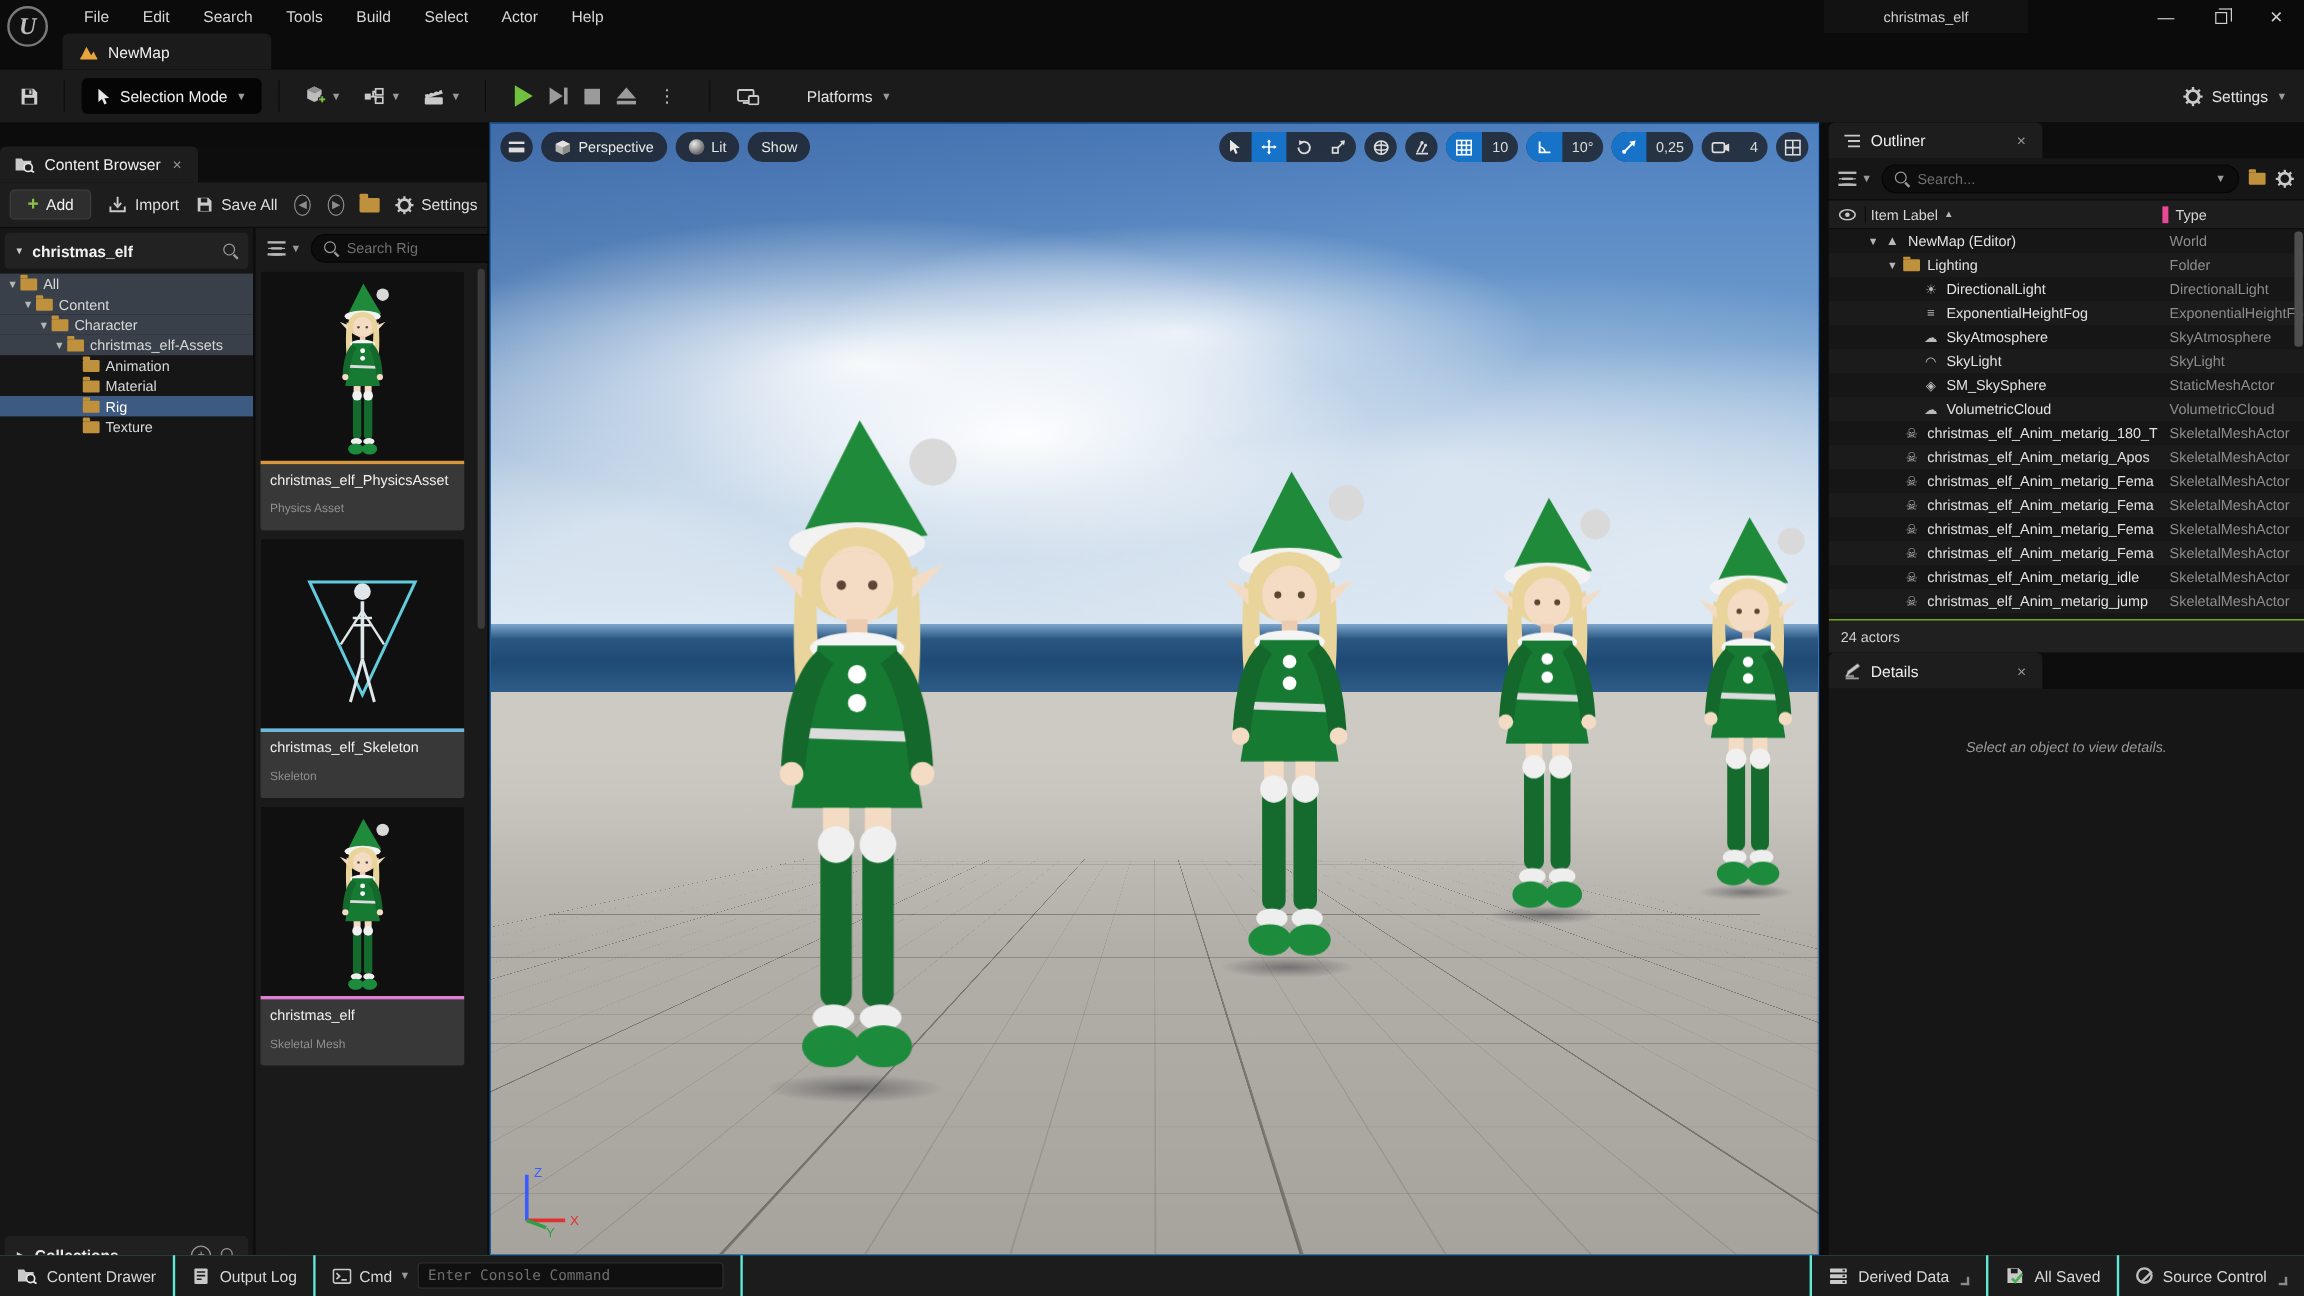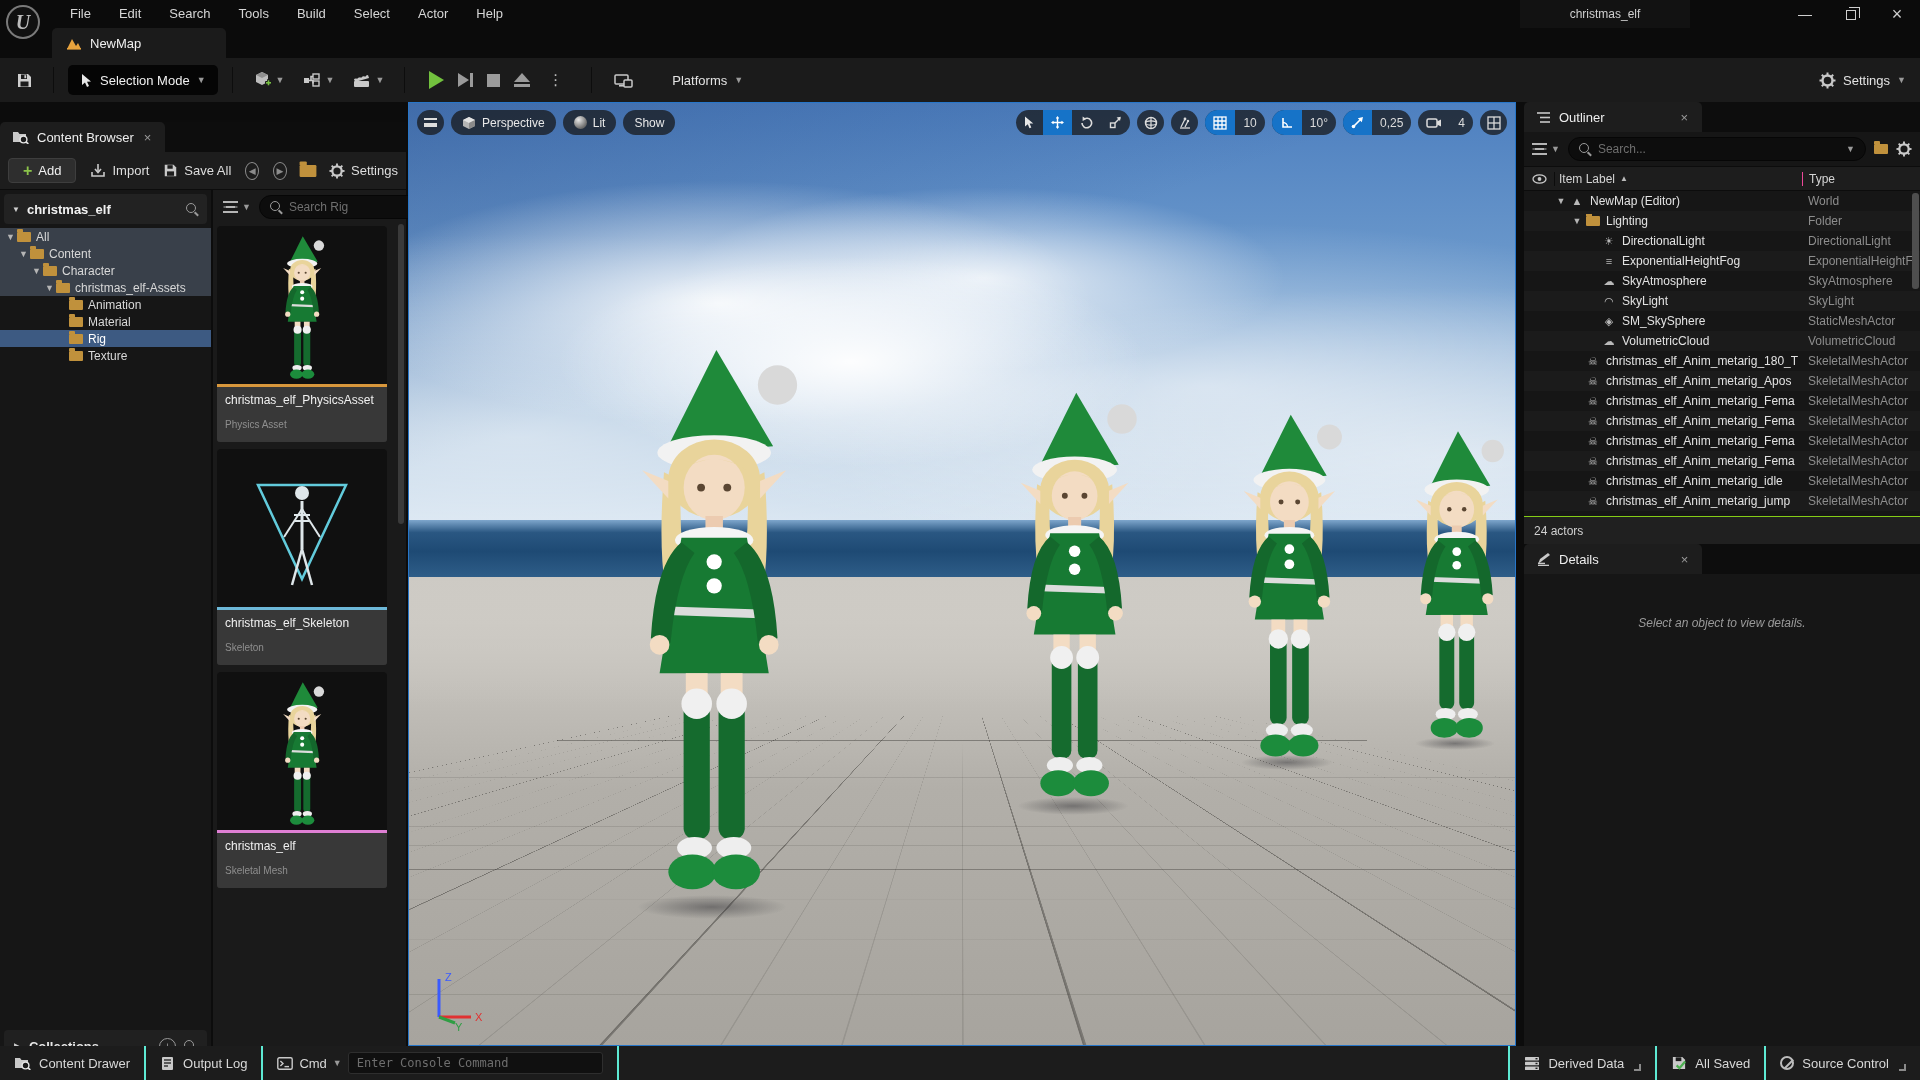--- a/index.html
+++ b/index.html
@@ -139,21 +139,21 @@
   .vp-group .seg.active { background:#1673c8; color:#fff; }
   .lit-sphere { width:13px; height:13px; border-radius:50%; background:radial-gradient(circle at 35% 30%, #e8e8e8, #6a6a6a 70%); }
   .gizmo { position:absolute; left:16px; bottom:14px; width:64px; height:62px; }
 
   
   #outliner { position:absolute; left:1524px; top:102px; width:396px; height:442px; background:#161616; display:flex; flex-direction:column; }
   .ol-search-row { height:34px; display:flex; align-items:center; gap:8px; padding:0 8px; background:#161616; }
   .ol-headers { height:25px; display:flex; align-items:center; background:#1d1d1d; border-top:1px solid #0c0c0c; border-bottom:1px solid #0c0c0c; font-size:12px; color:#d5d5d5; }
   .ol-headers .h-eye { width:30px; display:flex; justify-content:center; }
   .ol-headers .h-label { flex:1; display:flex; align-items:center; gap:5px; padding-left:4px; border-left:1px solid #0c0c0c; }
-  .ol-headers .h-type { width:118px; padding-left:6px; border-left:1px solid #ec4899; }
+  .ol-headers .h-type { width:118px; padding-left:6px; border-left:5px solid #ec4899; }
   .sort-arrow { font-size:8px; color:#bbb; }
   #outliner-rows { flex:1; overflow:hidden; position:relative; }
   .ol-row { height:20px; display:flex; align-items:center; font-size:12px; }
   .ol-row.alt { background:#1b1b1b; }
   .ol-row .ol-eye { width:30px; flex:none; }
   .ol-row .ol-label { flex:1; display:flex; align-items:center; overflow:hidden; white-space:nowrap; color:#e2e2e2; }
   .ol-row .caret { width:14px; font-size:9px; color:#b5b5b5; text-align:center; flex:none; }
   .ol-row .ol-ic { width:18px; text-align:center; font-size:11px; color:#b9b9b9; flex:none; }
   .ol-row .folder-ic { margin:0 2px; }
   .ol-row .ol-text { padding-left:4px; overflow:hidden; text-overflow:clip; }

